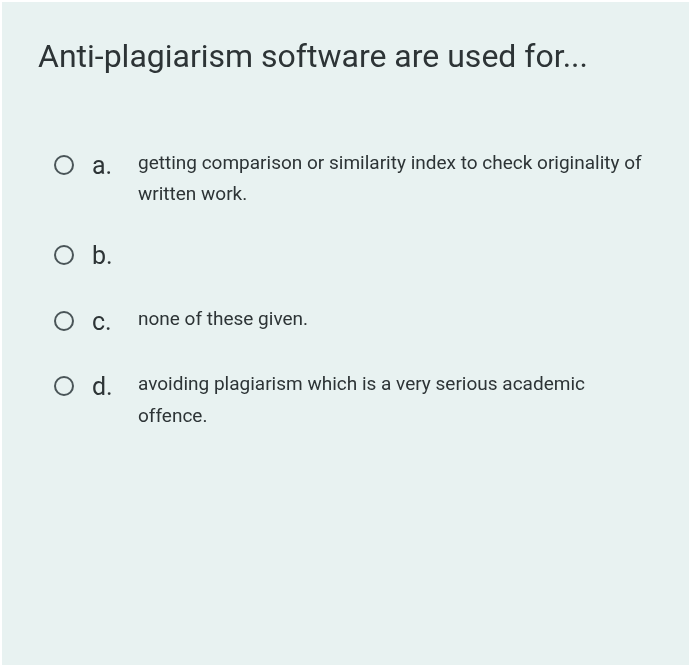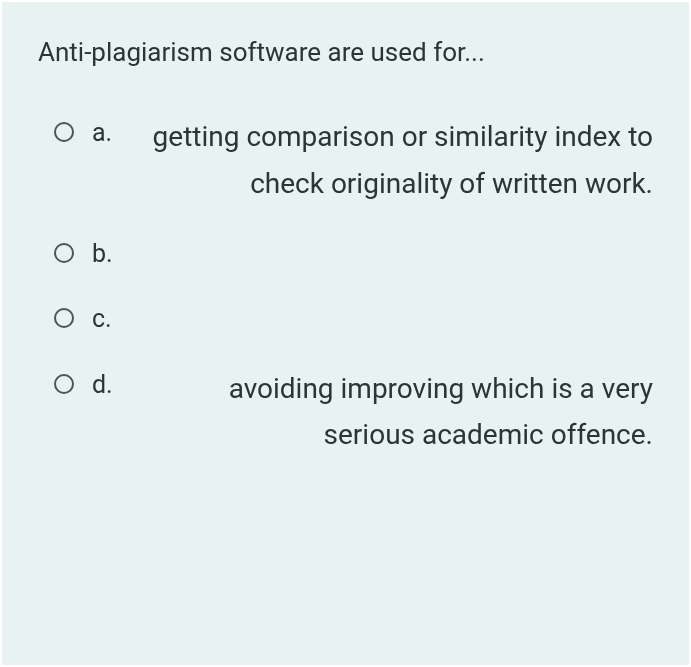--- a/index.html
+++ b/index.html
@@ -13,24 +13,24 @@
       width: 691px;
       height: 667px;
       padding: 2px;
     }
     .question-card {
       background: #e8f2f1;
       padding: 32px 36px 36px 36px;
       height: 100%;
     }
     .question-text {
-      font-size: 26px;
+      font-size: 32px;
       color: #2d3436;
       font-weight: 400;
-      margin-bottom: 44px;
+      margin-bottom: 68px;
       line-height: 1.4;
     }
     .options-list {
       display: flex;
       flex-direction: column;
       gap: 28px;
       padding-left: 16px;
     }
     .option-row {
       display: flex;
@@ -48,25 +48,24 @@
       background: transparent;
     }
     .option-letter {
       font-size: 25px;
       color: #2d3436;
       width: 28px;
       flex-shrink: 0;
       line-height: 1.5;
     }
     .option-text {
-      font-size: 28px;
+      font-size: 19px;
       color: #2d3436;
       line-height: 1.65;
       flex: 1;
-      text-align: right;
     }
   </style>
 </head>
 <body>
 
 <div class="question-card">
   <div class="question-text">Anti-plagiarism software are used for...</div>
   <div class="options-list">
 
     <label class="option-row">
@@ -76,22 +75,23 @@
     </label>
 
     <label class="option-row">
       <span class="radio-circle"></span>
       <span class="option-letter">b.</span>
     </label>
 
     <label class="option-row">
       <span class="radio-circle"></span>
       <span class="option-letter">c.</span>
+      <span class="option-text">none of these given.</span>
     </label>
 
     <label class="option-row">
       <span class="radio-circle"></span>
       <span class="option-letter">d.</span>
-      <span class="option-text">avoiding improving which is a very serious academic offence.</span>
+      <span class="option-text">avoiding plagiarism which is a very serious academic offence.</span>
     </label>
 
   </div>
 </div>
 
 </body></html>

